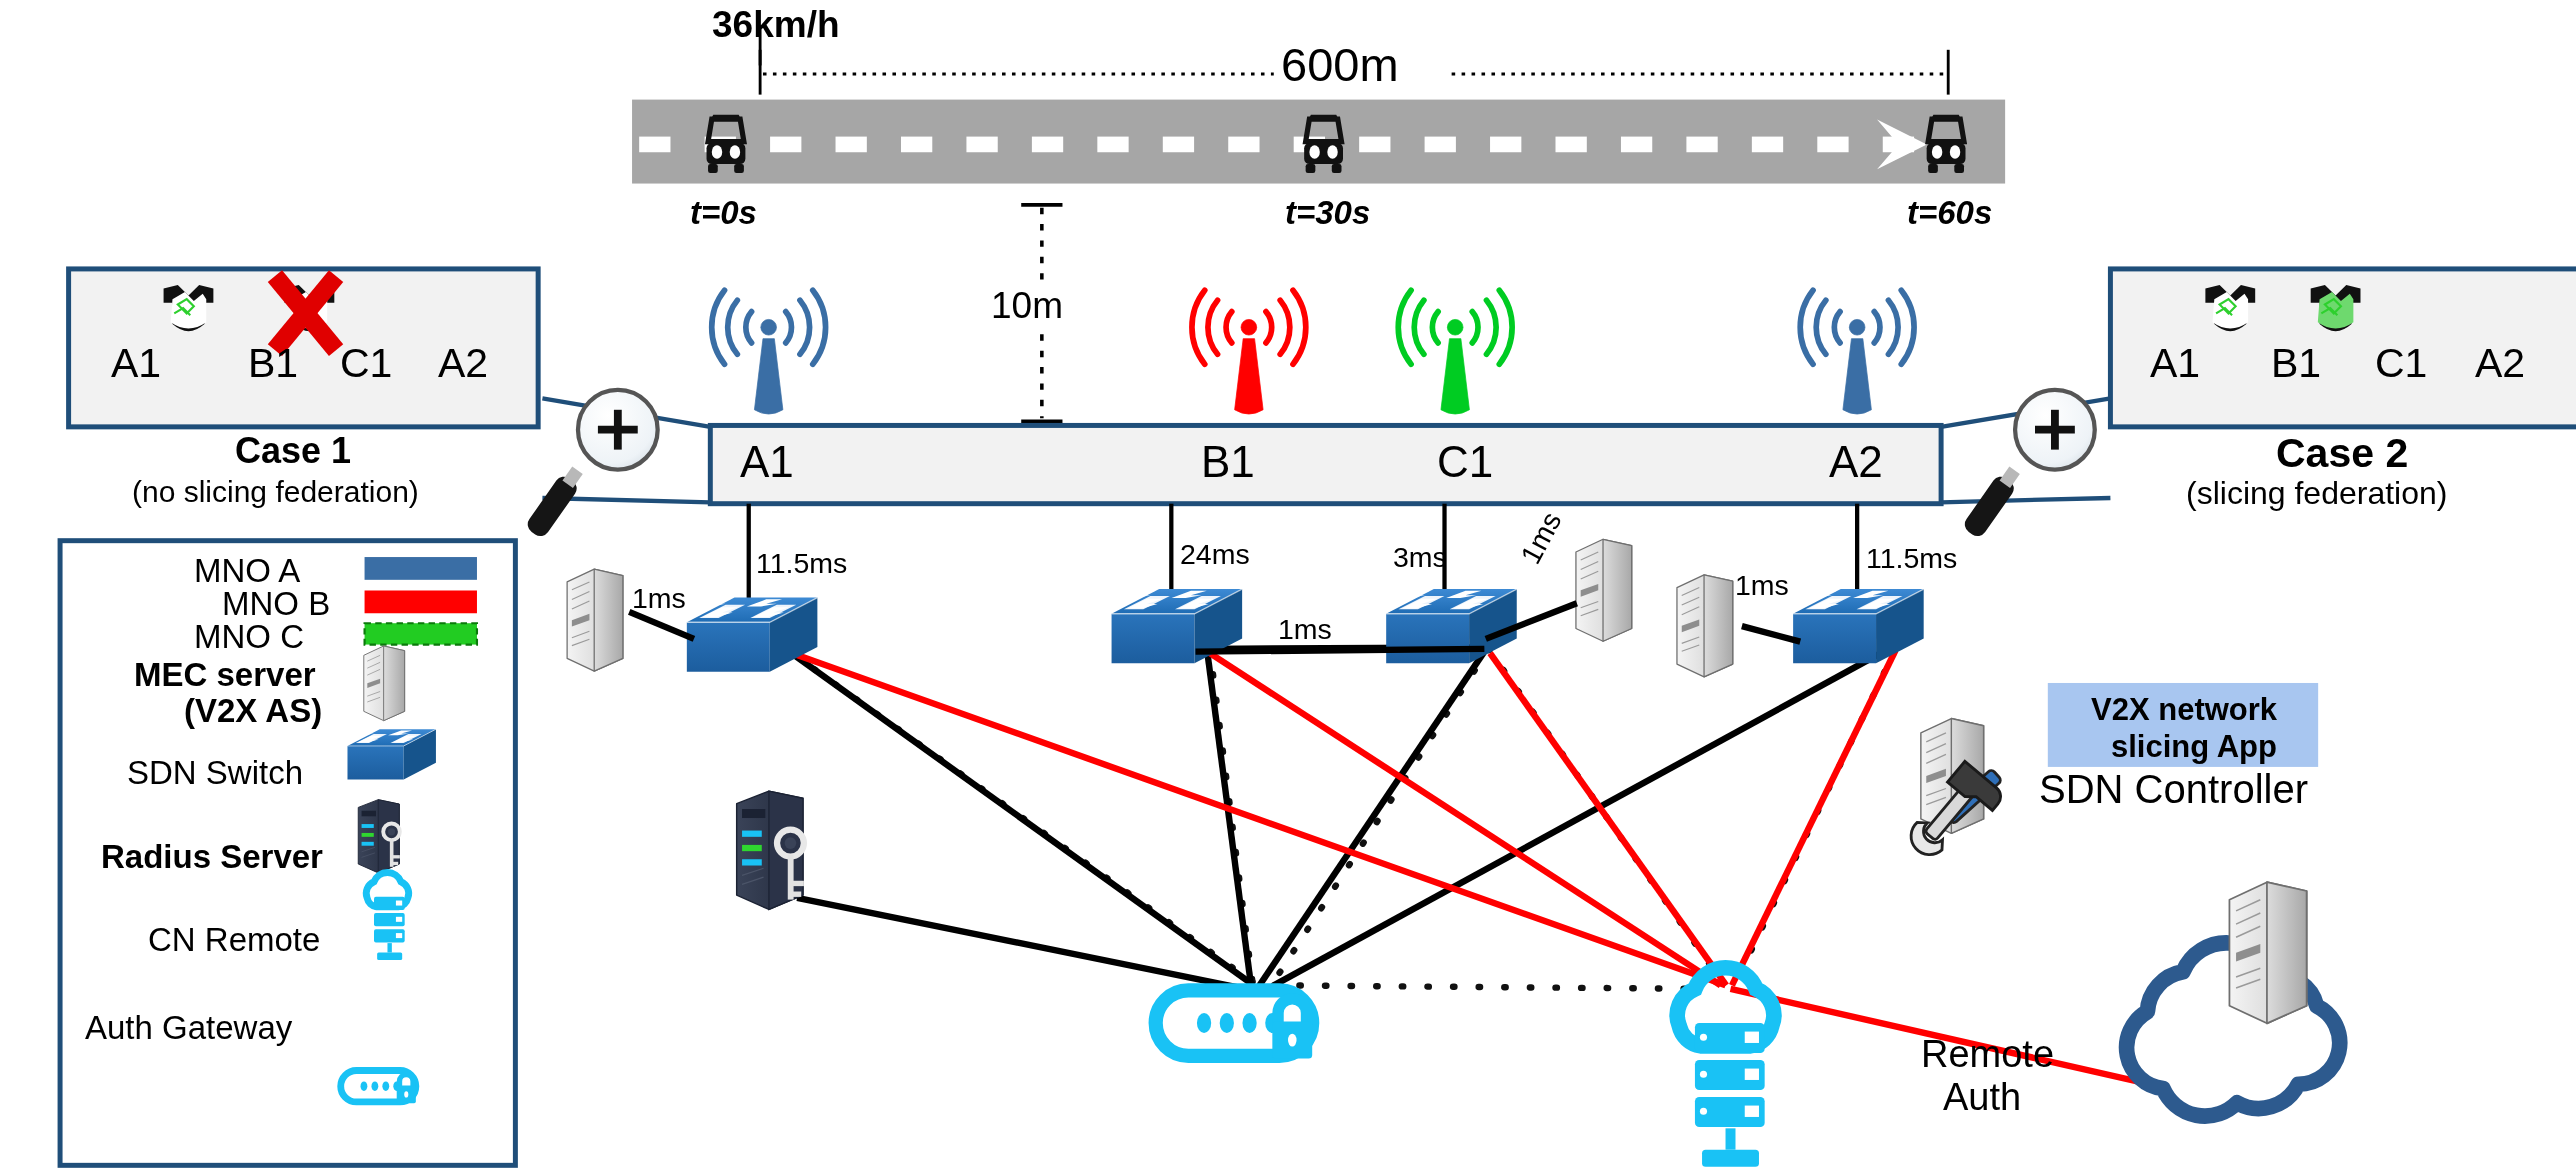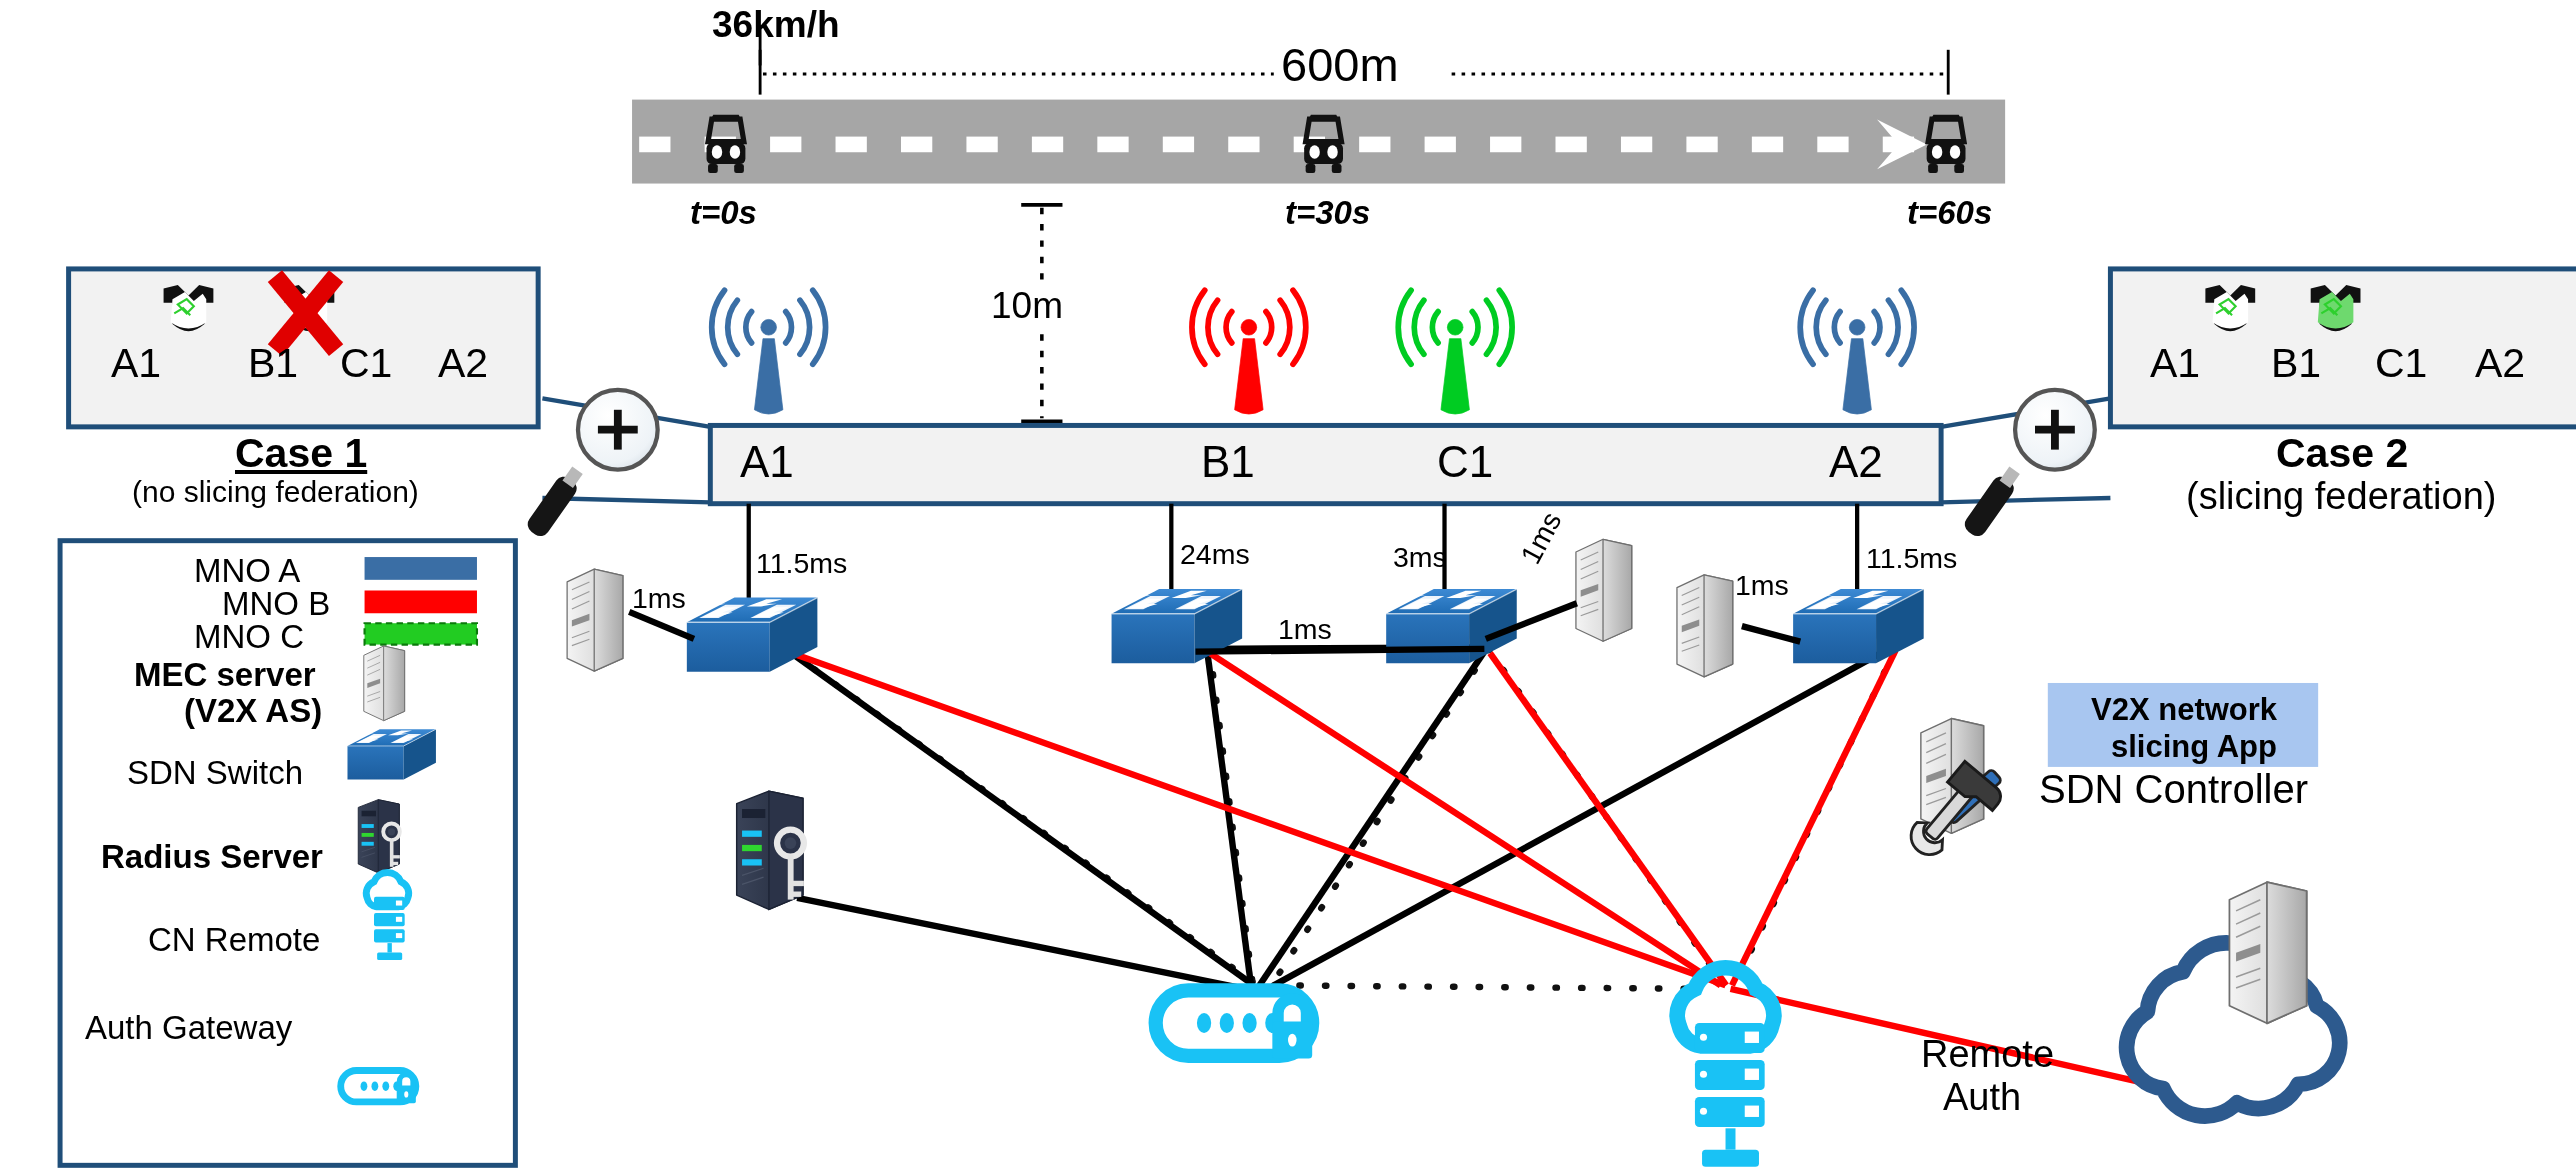--- a/index.html
+++ b/index.html
@@ -434,29 +434,29 @@
 
 <div class="txt" style="left:740px;top:437px;font-size:44px;">A1</div>
 <div class="txt" style="left:1201px;top:437px;font-size:44px;">B1</div>
 <div class="txt" style="left:1437px;top:437px;font-size:44px;">C1</div>
 <div class="txt" style="left:1829px;top:437px;font-size:44px;">A2</div>
 
 <div class="txt" style="left:111px;top:340px;font-size:41px;">A1</div>
 <div class="txt" style="left:248px;top:340px;font-size:41px;">B1</div>
 <div class="txt" style="left:340px;top:340px;font-size:41px;">C1</div>
 <div class="txt" style="left:438px;top:340px;font-size:41px;">A2</div>
-<div class="txt cond" style="left:235px;top:430px;font-size:41px;font-weight:bold;text-decoration:underline;">Case 1</div>
+<div class="txt cond" style="left:235px;top:430px;font-size:36px;font-weight:bold;">Case 1</div>
 <div class="txt cond" style="left:132px;top:475px;font-size:30px;">(no slicing federation)</div>
 
 <div class="txt" style="left:2150px;top:340px;font-size:41px;">A1</div>
 <div class="txt" style="left:2271px;top:340px;font-size:41px;">B1</div>
 <div class="txt" style="left:2375px;top:340px;font-size:41px;">C1</div>
 <div class="txt" style="left:2475px;top:340px;font-size:41px;">A2</div>
 <div class="txt cond" style="left:2276px;top:430px;font-size:41px;font-weight:bold;">Case 2</div>
-<div class="txt cond" style="left:2186px;top:475px;font-size:38px;">(slicing federation)</div>
+<div class="txt cond" style="left:2186px;top:475px;font-size:32px;">(slicing federation)</div>
 
 <div class="txt cond" style="left:756px;top:547px;font-size:28.5px;">11.5ms</div>
 <div class="txt cond" style="left:1180px;top:538px;font-size:28.5px;">24ms</div>
 <div class="txt cond" style="left:1393px;top:541px;font-size:28.5px;">3ms</div>
 <div class="txt cond" style="left:1866px;top:542px;font-size:28.5px;">11.5ms</div>
 
 <div class="txt cond" style="left:632px;top:582px;font-size:28.5px;">1ms</div>
 <div class="txt cond" style="left:1514px;top:554px;font-size:28.5px;transform:rotate(-62deg);">1ms</div>
 <div class="txt cond" style="left:1735px;top:569px;font-size:28.5px;">1ms</div>
 <div class="txt cond" style="left:1278px;top:613px;font-size:28.5px;">1ms</div>

